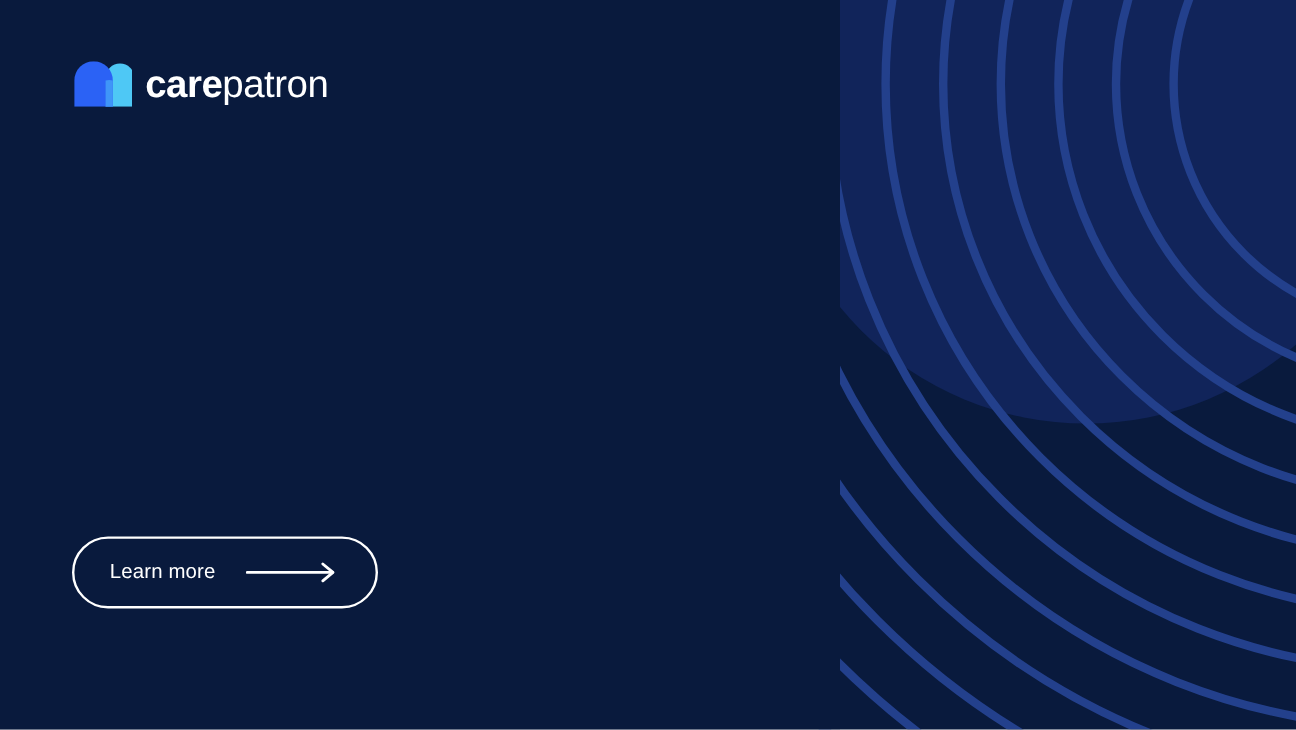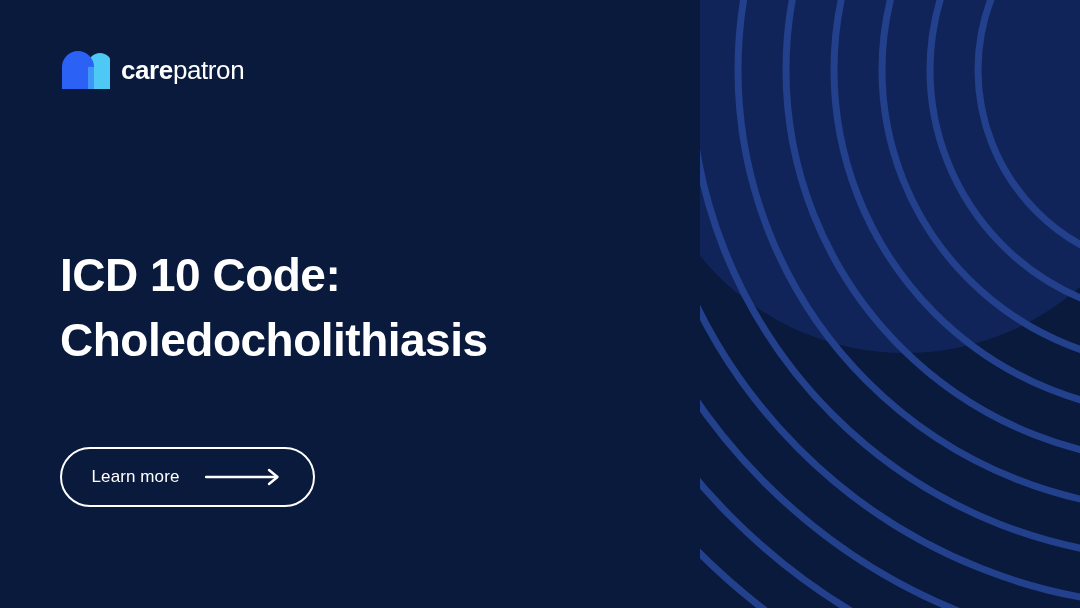--- a/index.html
+++ b/index.html
@@ -38,21 +38,21 @@
     align-items: center;
     gap: 11px;
     height: 40px;
   }
   .logo-mark {
     width: 50px;
     height: 38px;
     display: block;
   }
   .logo-word {
-    font-size: 26px;
+    font-size: 32px;
     letter-spacing: -0.4px;
     color: #ffffff;
     line-height: 1;
     white-space: nowrap;
   }
   .logo-word .w-bold { font-weight: 700; }
   .logo-word .w-light { font-weight: 400; }
 
   
   .headline {
@@ -141,24 +141,20 @@
 
       <path d="M2 38 L2 16 A16 16 0 0 1 34 16 L34 38 Z" fill="#2b62f5"></path>
 
       <path d="M28 38 L28 16 A16 16 0 0 1 34 16 L34 38 Z" fill="#3f95f8"></path>
     </svg>
     <div class="logo-word">
       <span class="w-bold">care</span><span class="w-light">patron</span>
     </div>
   </div>
 
-  <h1 class="headline">
-    <span class="line">ICD 10 Code:</span>
-    <span class="line">Choledocholithiasis</span>
-  </h1>
 
   <div class="cta">
     <span class="cta-label">Learn more</span>
     <svg class="cta-arrow" width="78" height="18" viewBox="0 0 78 18">
       <path d="M1 9 H72" stroke="#ffffff" stroke-width="2.4" stroke-linecap="round" fill="none"></path>
       <path d="M64 2 L72.5 9 L64 16" stroke="#ffffff" stroke-width="2.4" stroke-linecap="round" stroke-linejoin="round" fill="none"></path>
     </svg>
   </div>
 
 </div>

